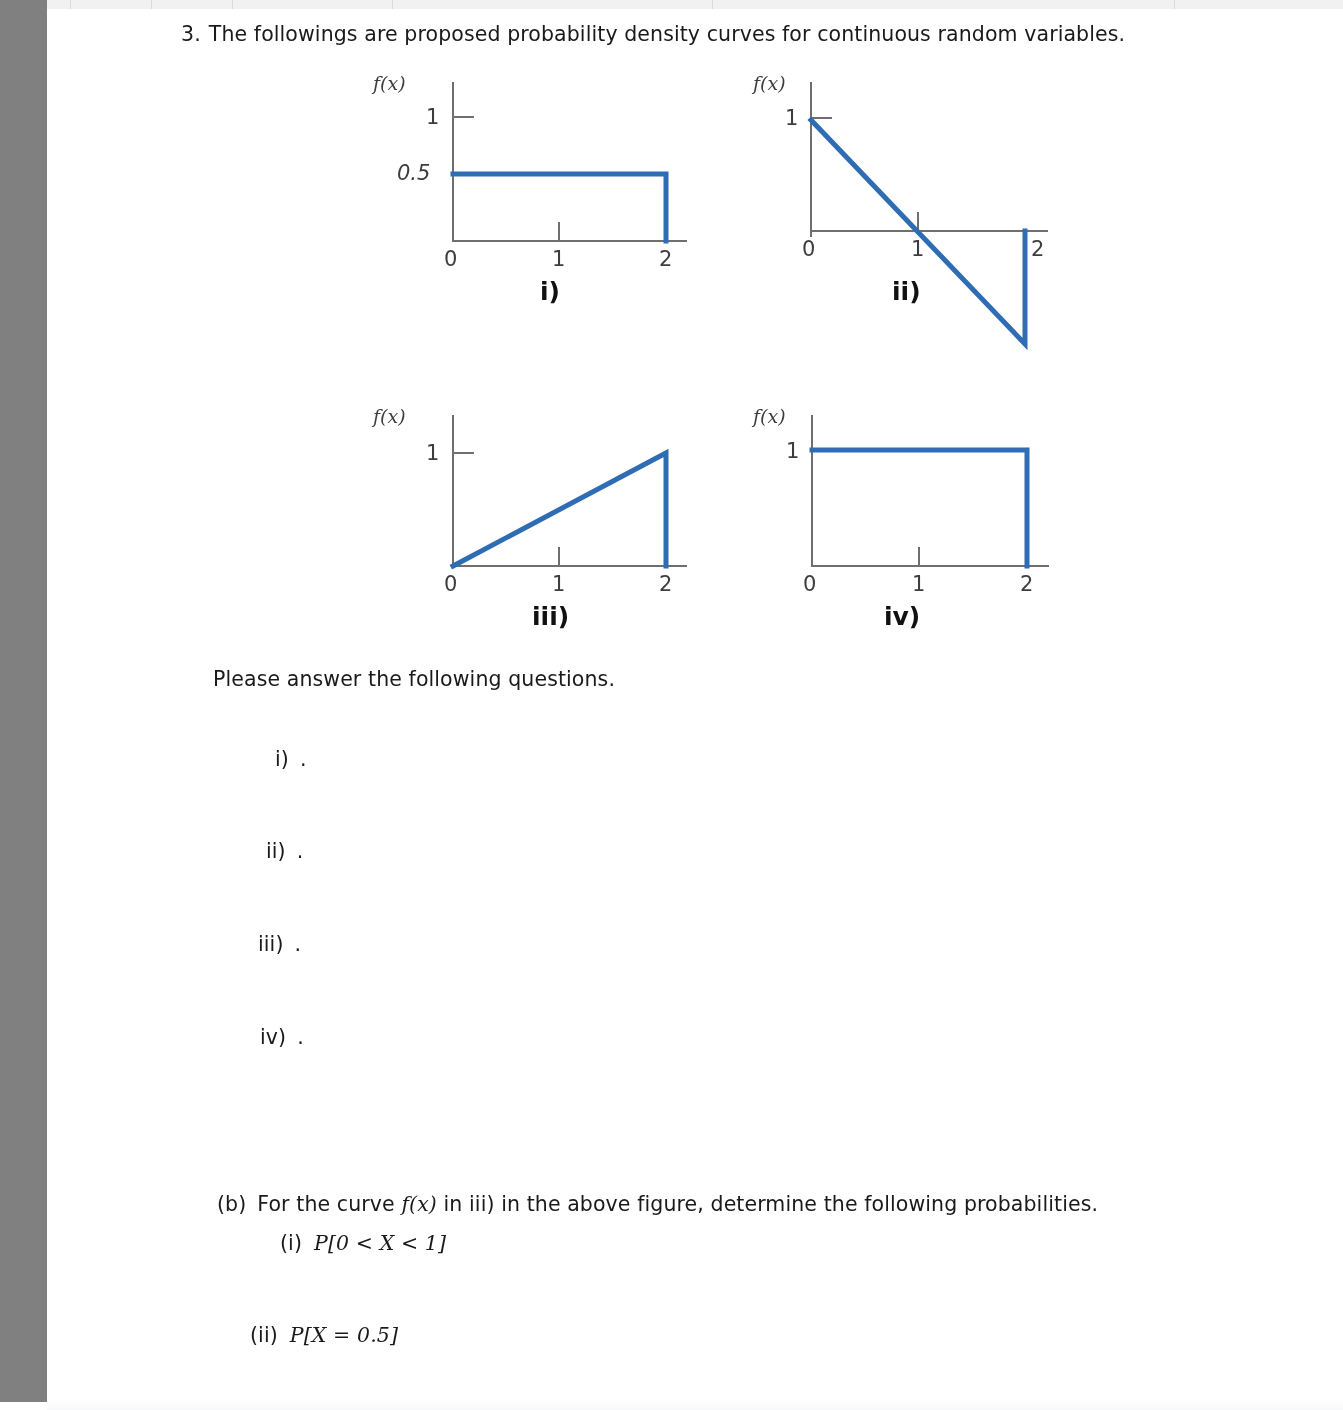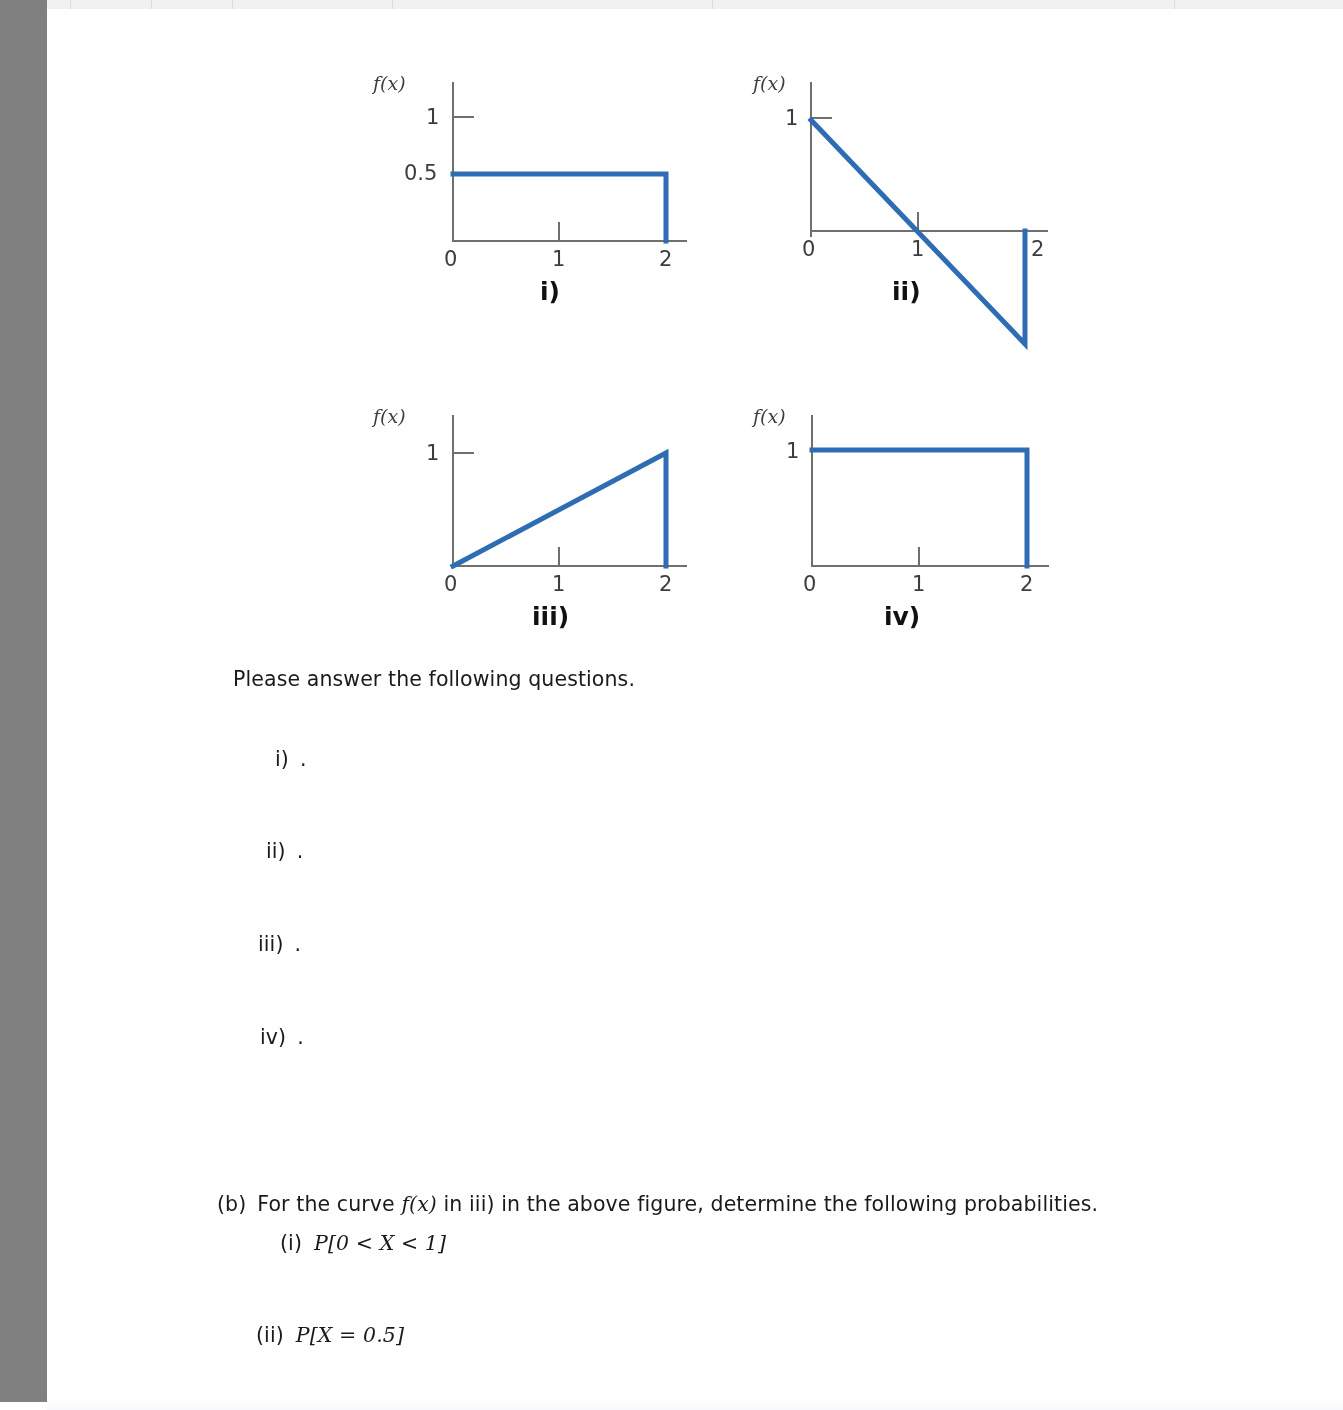--- a/index.html
+++ b/index.html
@@ -126,34 +126,37 @@
   <div class="divider" style="left:232px"></div>
   <div class="divider" style="left:392px"></div>
   <div class="divider" style="left:712px"></div>
   <div class="divider" style="left:1174px"></div>
 </div>
 
 <div id="scroll-rail"></div>
 
 <div id="page">
 
+  <div class="q-number">
+    <span class="num">3.</span><span>The followings are proposed probability density curves for continuous random variables.</span>
+  </div>
 
   <div id="figure">
 
     <div class="chart" style="left:320px; top:55px; width:330px; height:255px;">
       <div class="axis-label" style="left:6px; top:8px;">f(x)</div>
 
       <div class="axis-v" style="left:85px; top:18px; height:160px;"></div>
       <div class="axis-h" style="left:85px; top:176px; width:235px;"></div>
 
       <div class="tickmark tick-h" style="left:85px; top:52px;"></div>
       <div class="tickmark tick-v" style="left:191px; top:158px;"></div>
 
       <div class="tick-label" style="left:59px; top:41px;">1</div>
-      <div class="tick-label" style="left:37px; top:97px;">0.5</div>
+      <div class="tick-label" style="left:30px; top:97px;font-style:italic;">0.5</div>
 
       <div class="tick-label" style="left:77px; top:183px;">0</div>
       <div class="tick-label" style="left:185px; top:183px;">1</div>
       <div class="tick-label" style="left:292px; top:183px;">2</div>
 
       <svg class="curve" width="330" height="255">
         <polyline points="86,110 299,110 299,177" fill="none" stroke="#2e6db4" stroke-width="5" stroke-linecap="square"></polyline>
       </svg>
 
       <div class="chart-caption" style="left:173px; top:213px;">i)</div>
@@ -219,21 +222,21 @@
 
       <svg class="curve" width="400" height="255">
         <polyline points="115,53 330,53 330,169" fill="none" stroke="#2e6db4" stroke-width="5" stroke-linejoin="miter" stroke-linecap="square"></polyline>
       </svg>
 
       <div class="chart-caption" style="left:187px; top:205px;">iv)</div>
     </div>
 
   </div>
 
-  <div class="body-text" style="left:166px; top:658px;margin-left:20px;">Please answer the following questions.</div>
+  <div class="body-text" style="left:166px; top:658px;">Please answer the following questions.</div>
 
 
   <div class="body-text" style="left:228px; top:738px;">
     <span>i)</span><span style="display:inline-block;width:11px"></span><span>.</span>
   </div>
 
   <div class="body-text" style="left:219px; top:830px;">
     <span>ii)</span><span style="display:inline-block;width:11px"></span><span>.</span>
   </div>
 
@@ -246,19 +249,19 @@
   </div>
 
   <div class="body-text" style="left:170px; top:1183px;">
     <span>(b)</span><span style="display:inline-block;width:11px"></span><span>For the curve </span><span class="mathit">f(x)</span><span> in iii) in the above figure, determine the following probabilities.</span>
   </div>
 
   <div class="body-text" style="left:233px; top:1222px;">
     <span>(i)</span><span style="display:inline-block;width:12px"></span><span class="mathit">P[0 &lt; X &lt; 1]</span>
   </div>
 
-  <div class="body-text" style="left:209px; top:1314px;">
+  <div class="body-text" style="left:203px; top:1314px;">
     <span>(ii)</span><span style="display:inline-block;width:12px"></span><span class="mathit">P[X = 0.5]</span>
   </div>
 
 </div>
 
 <div id="bottom-shade"></div>
 
 </body></html>

